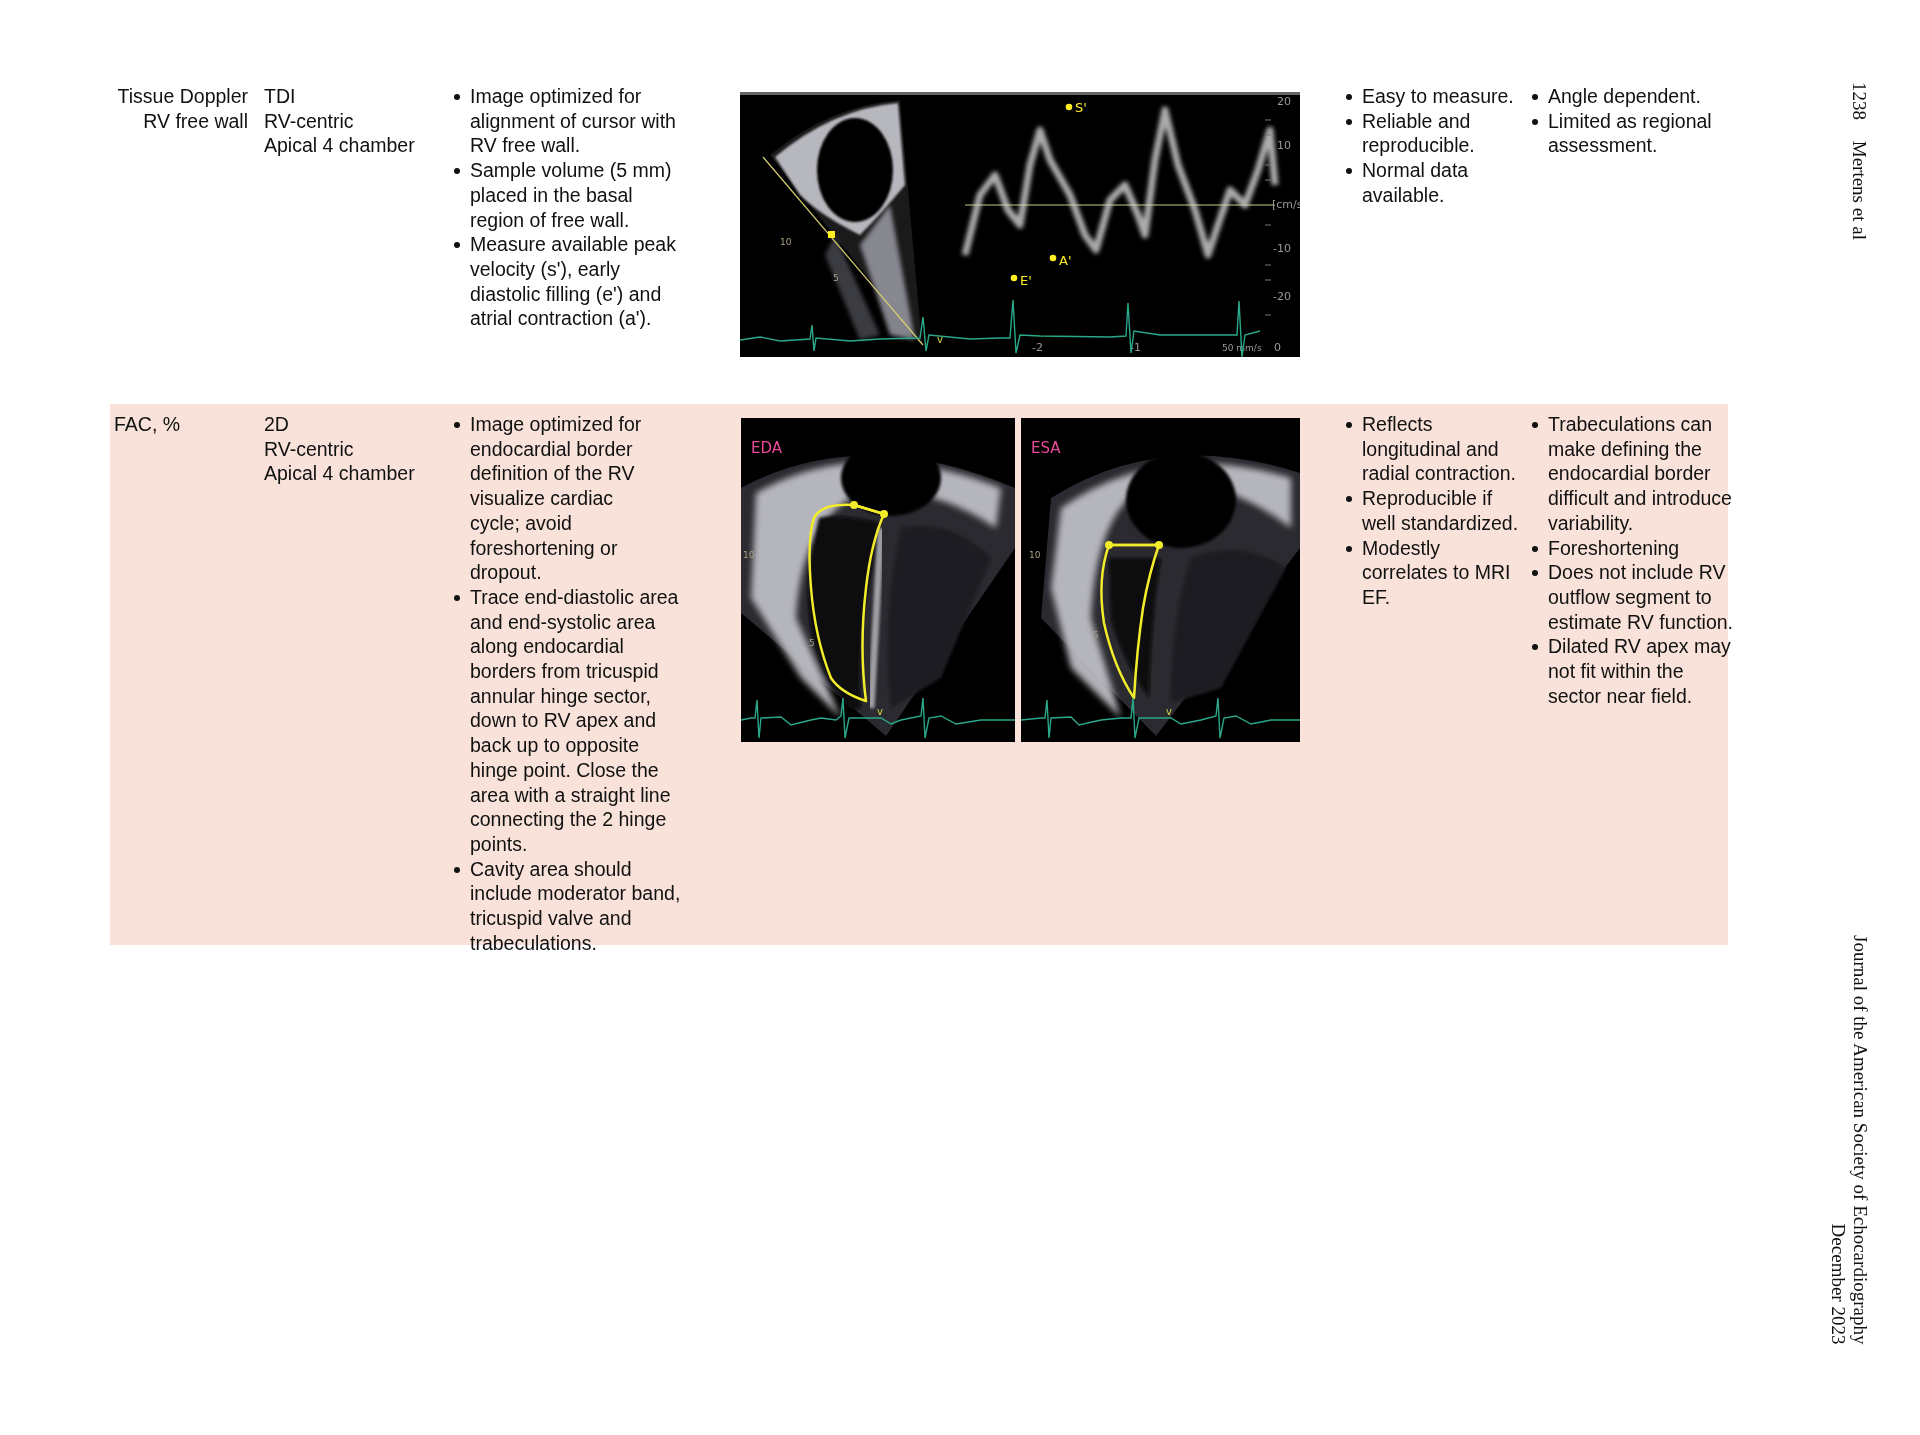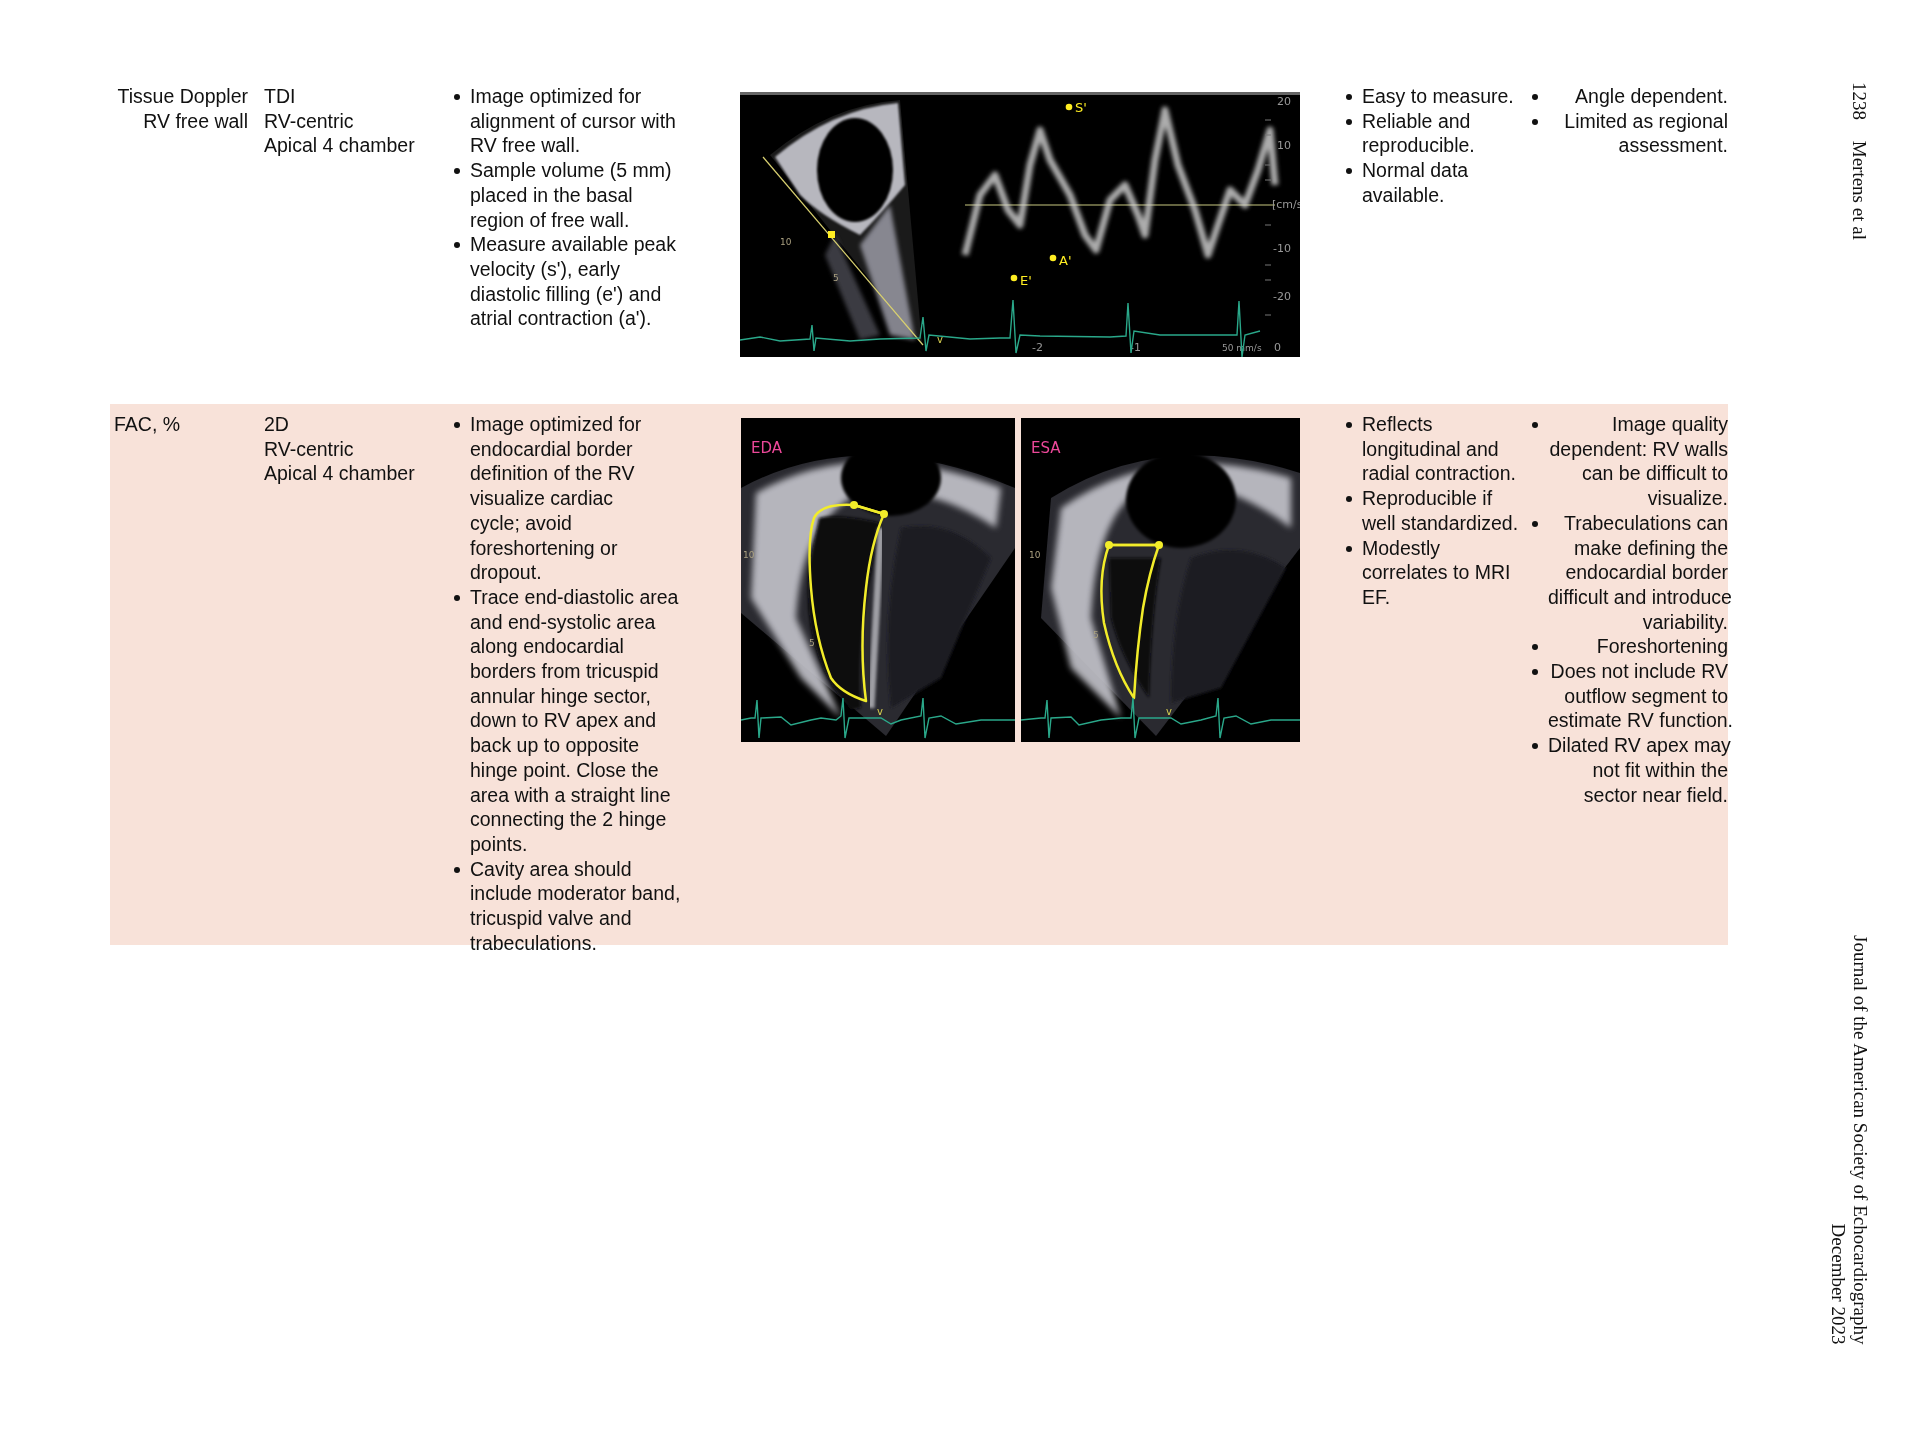--- a/index.html
+++ b/index.html
@@ -10,21 +10,21 @@
   .row-tdi { top: 84px; height: 290px; }
   .row-fac { top: 404px; height: 541px; background: #f8e2d9; }
 
   .cell { position: absolute; top: 0; }
   .c-param { left: 0; width: 140px; }
   .c-param.right { text-align: right; width: 138px; }
   .c-param.left { left: 4px; text-align: left; }
   .c-mode { left: 154px; width: 180px; }
   .c-method { left: 340px; width: 240px; }
   .c-adv { left: 1232px; width: 186px; }
-  .c-lim { left: 1418px; width: 200px; text-align: right; }
+  .c-lim { left: 1418px; width: 200px; }
   .row-fac .cell { top: 8px; }
 
   .line { display: block; white-space: nowrap; }
   ul.bullets { list-style: none; }
   ul.bullets li { position: relative; padding-left: 20px; }
   ul.bullets li::before { content: ""; position: absolute; left: 4px; top: 10px; width: 6px; height: 6px; border-radius: 50%; background: #111; }
 
   
   .img-doppler { position: absolute; left: 630px; top: 8px; width: 560px; height: 265px; background: #000; overflow: hidden; border-top: 3px solid #666; }
   .img-fac { position: absolute; left: 631px; top: 14px; width: 559px; height: 324px; }
@@ -283,26 +283,20 @@
       <li>
         <span class="line">Modestly</span>
         <span class="line">correlates to MRI</span>
         <span class="line">EF.</span>
       </li>
     </ul>
   </div>
   <div class="cell c-lim">
     <ul class="bullets">
       <li>
-        <span class="line">Image quality</span>
-        <span class="line">dependent: RV walls</span>
-        <span class="line">can be difficult to</span>
-        <span class="line">visualize.</span>
-      </li>
-      <li>
         <span class="line">Trabeculations can</span>
         <span class="line">make defining the</span>
         <span class="line">endocardial border</span>
         <span class="line">difficult and introduce</span>
         <span class="line">variability.</span>
       </li>
       <li>
         <span class="line">Foreshortening</span>
       </li>
       <li>

